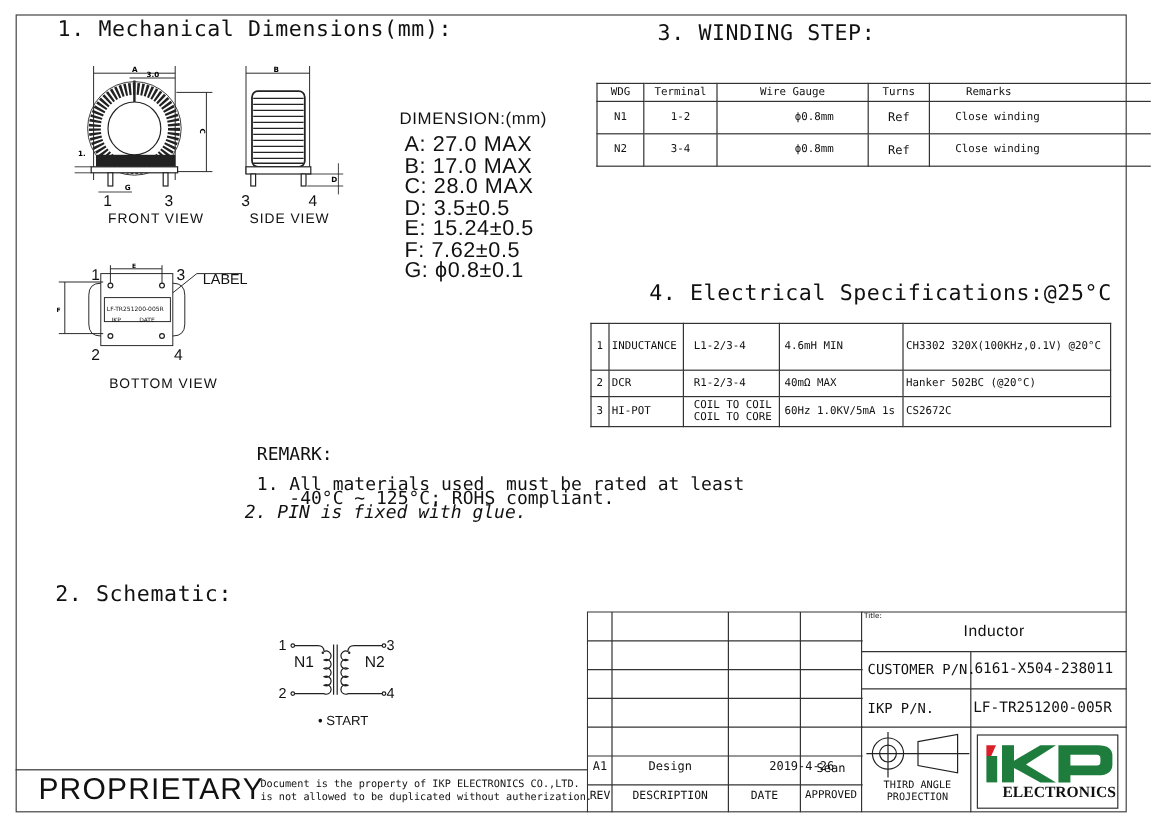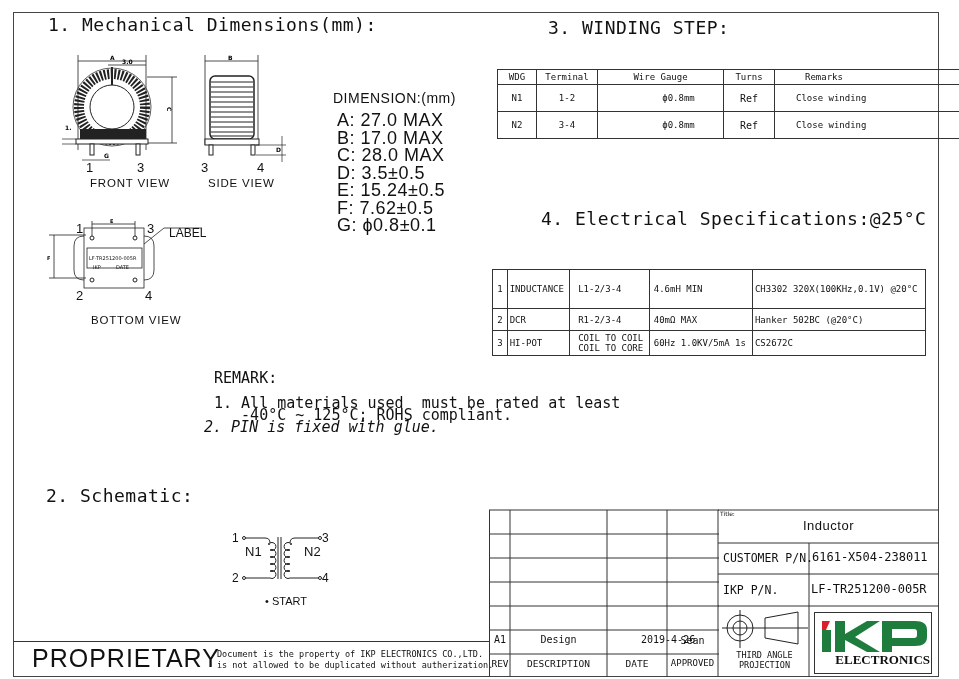--- a/index.html
+++ b/index.html
@@ -190,21 +190,21 @@
   <tr style="height:27px;">
     <td class="center">N2</td>
     <td class="center">3-4</td>
     <td class="center" style="padding-left:40px;">ϕ0.8mm</td>
     <td class="center" style="font-size:10px;">Ref</td>
     <td style="padding-left:21px;">Close winding</td>
   </tr>
 </tbody>
   </table>
 
-<div class="abs h1" style="left:541px; top:208px;">4. Electrical Specifications:@25°C</div>
+<div class="abs h1" style="left:541px; top:234px;">4. Electrical Specifications:@25°C</div>
 <table class="grid" style="left:492px; top:269px; width:434px; height:87px;">
   <tbody>
   <tr style="height:22px;">
     <td class="center">1</td>
     <td style="padding-left:2px;">INDUCTANCE</td>
     <td style="padding-left:8px;">L1-2/3-4</td>
     <td>4.6mH MIN</td>
     <td style="padding-left:2px;">CH3302 320X(100KHz,0.1V) @20°C</td>
   </tr>
   <tr style="height:22px;">

